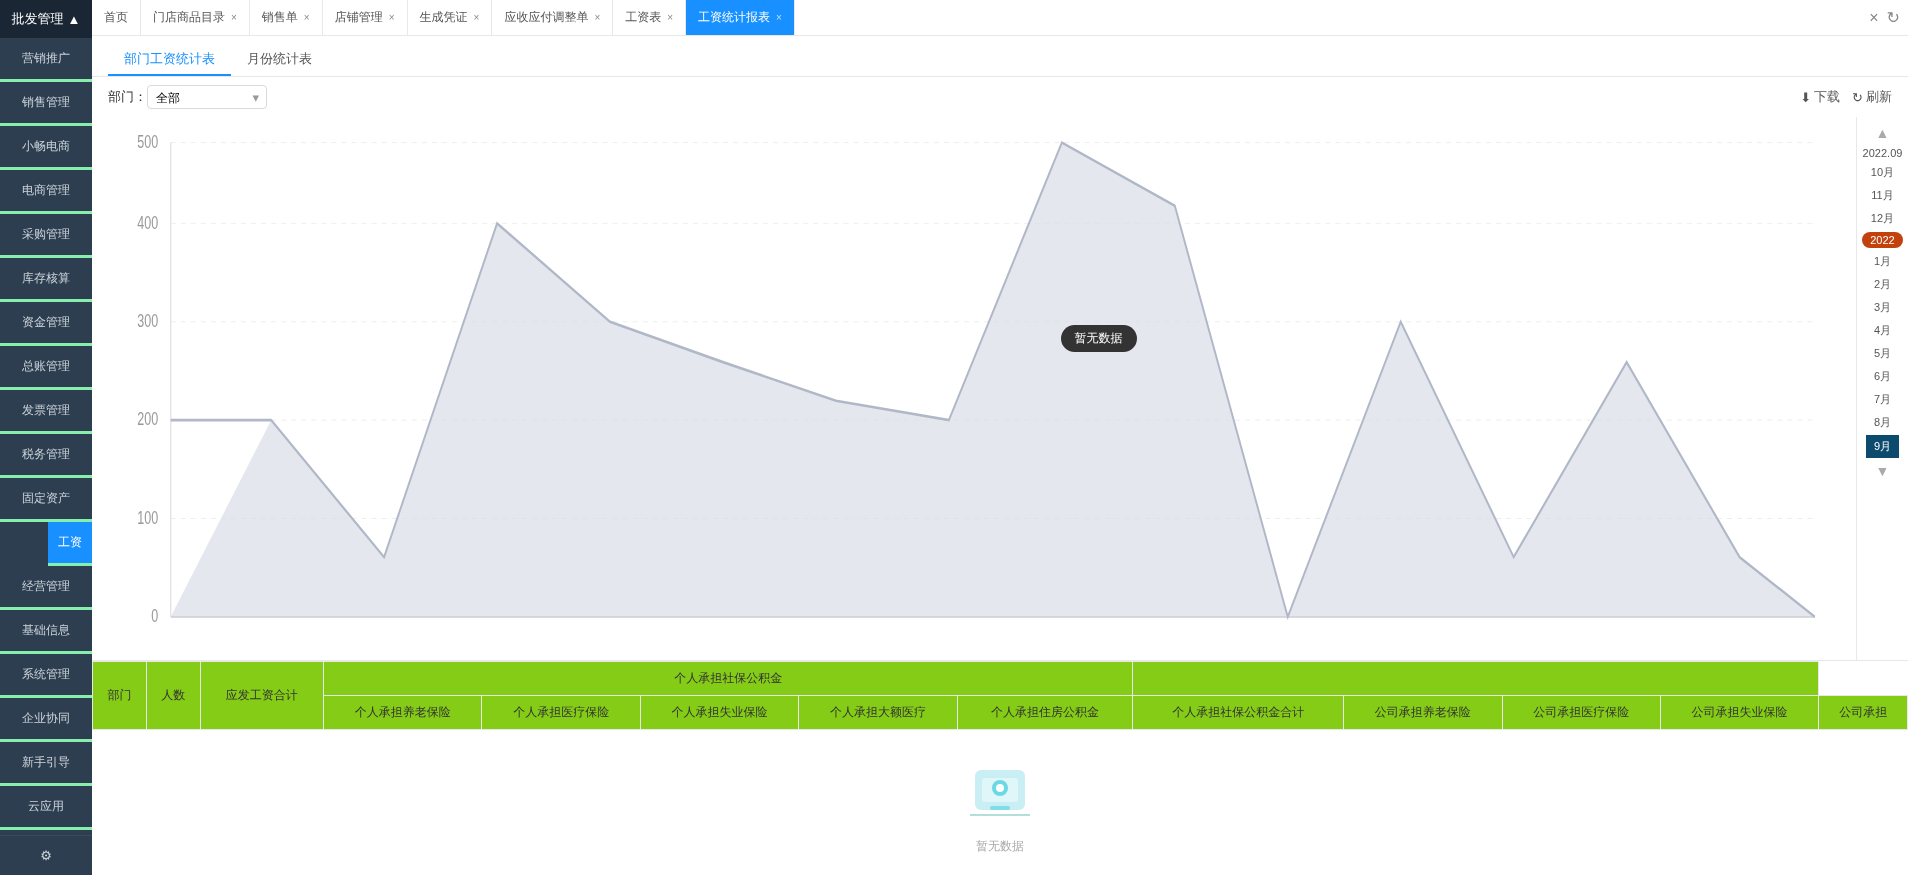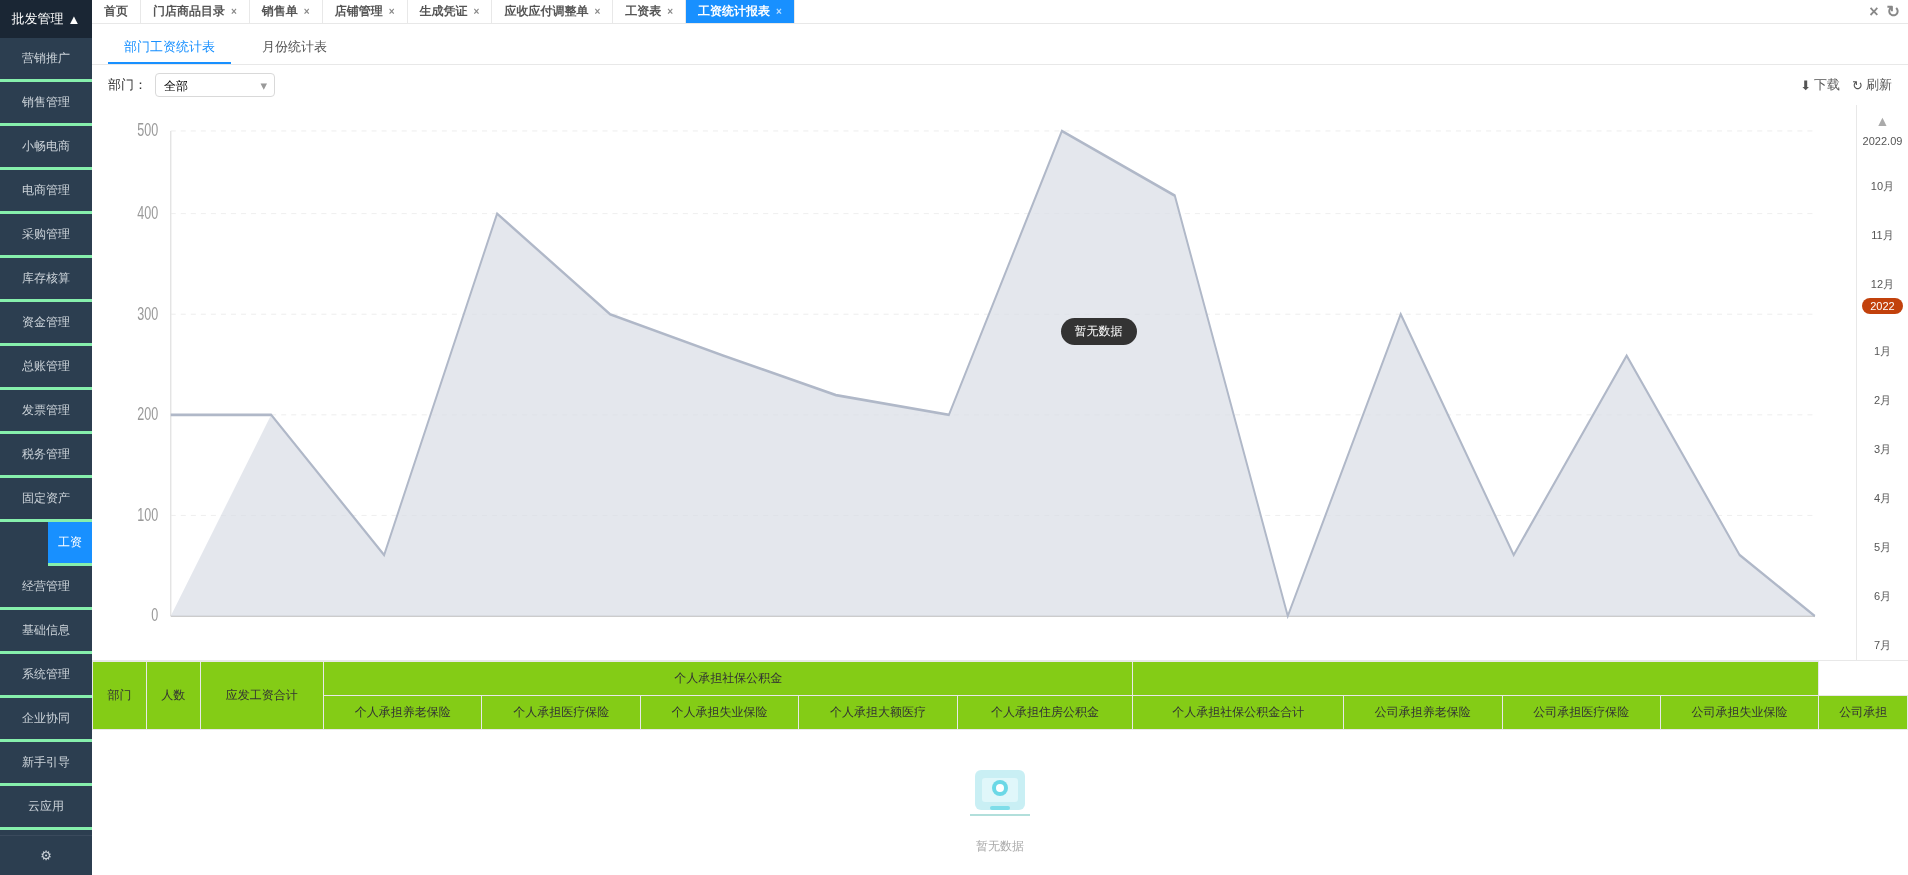--- a/index.html
+++ b/index.html
@@ -54,24 +54,23 @@
       flex-direction: column;
       overflow: hidden;
     }
 
     
     .tab-bar {
       background: #fff;
       display: flex;
       align-items: center;
       border-bottom: 1px solid #e8e8e8;
-      height: 24px;
+      height: 36px;
       overflow: hidden;
       flex-shrink: 0;
-      font-weight: bold;
     }
     .tab-item {
       display: flex;
       align-items: center;
       padding: 0 12px;
       height: 100%;
       font-size: 12px;
       color: #555;
       cursor: pointer;
       border-right: 1px solid #e8e8e8;
@@ -107,21 +106,21 @@
       overflow: hidden;
       position: relative;
     }
 
     
     .sub-tabs {
       display: flex;
       align-items: center;
       padding: 8px 16px 0;
       border-bottom: 1px solid #e8e8e8;
-      gap: 15px;
+      gap: 0;
       flex-shrink: 0;
     }
     .sub-tab {
       padding: 6px 16px;
       font-size: 13px;
       cursor: pointer;
       color: #555;
       border-bottom: 2px solid transparent;
     }
     .sub-tab.active {
@@ -131,21 +130,21 @@
 
     
     .toolbar {
       display: flex;
       align-items: center;
       padding: 8px 16px;
       gap: 12px;
       flex-shrink: 0;
       justify-content: space-between;
     }
-    .toolbar-left { display: flex; align-items: center; gap: 8px; }
+    .toolbar-left { display: flex; align-items: center; gap: 0; }
     .toolbar-right { display: flex; align-items: center; gap: 12px; color: #555; font-size: 13px; cursor: pointer; }
     .toolbar-right span { display: flex; align-items: center; gap: 3px; }
     .dept-label { color: #333; }
     .dept-select {
       border: 1px solid #d9d9d9;
       border-radius: 4px;
       padding: 5px 24px 3px 8px;
       font-size: 12px;
       background: #fff;
       appearance: none;
@@ -217,21 +216,20 @@
       font-size: 11px;
       padding: 2px 4px;
       text-align: center;
     }
     .timeline-panel .month-label {
       padding: 4px 6px;
       cursor: pointer;
       width: 100%;
       text-align: center;
       color: #555;
-      margin-top: 26px;
     }
     .timeline-panel .month-label.active {
       background: #0c4a6e;
       color: #fff;
       border-radius: 0;
       margin: 1px 4px;
       width: calc(100% - 8px);
     }
     .timeline-panel .year-active {
       background: #c2410c;

